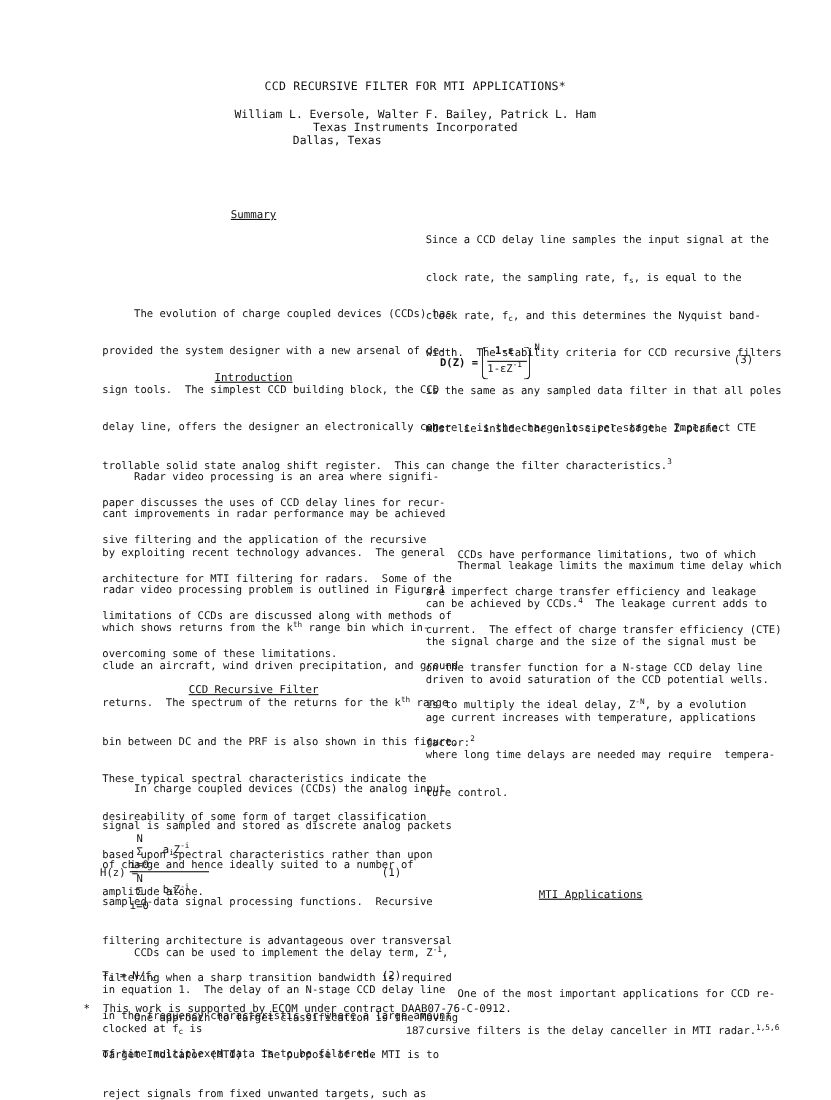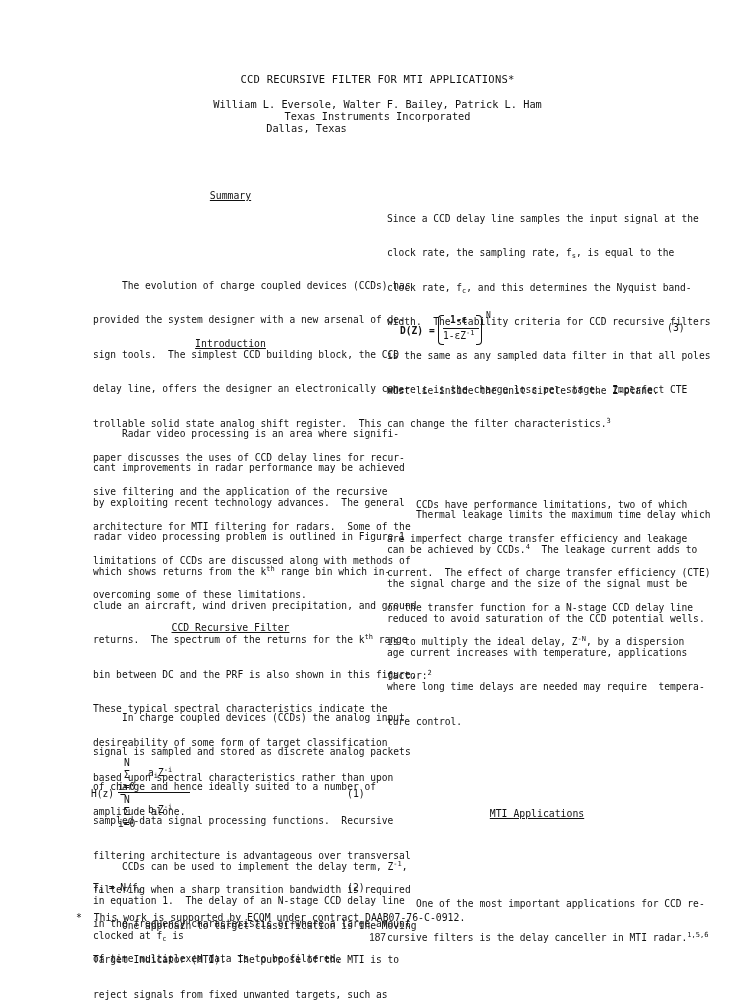--- a/index.html
+++ b/index.html
@@ -132,21 +132,21 @@
     <div>width.  The stability criteria for CCD recursive filters</div>
     <div>is the same as any sampled data filter in that all poles</div>
     <div>must lie inside the unit circle of the Z-plane.</div>
   </div>
   <div style="height:11px"></div>
   <div>
     <div>     CCDs have performance limitations, two of which</div>
     <div>are imperfect charge transfer efficiency and leakage</div>
     <div>current.  The effect of charge transfer efficiency (CTE)</div>
     <div>on the transfer function for a N-stage CCD delay line</div>
-    <div><span>is to multiply the ideal delay, Z</span><sup>-N</sup><span>, by a dispersion</span></div>
+    <div><span>is to multiply the ideal delay, Z</span><sup>-N</sup><span>, by a evolution</span></div>
     <div><span>factor:</span><sup>2</sup></div>
   </div>
 </div>
 
 <div>
   <div class="eq" style="left:400px;top:325px;font-weight:bold;">D(Z) =</div>
   <div class="bracket-l" style="left:438px;top:315px;"></div>
   <div class="eq" style="left:450px;top:314px;font-weight:bold;">1-ε</div>
   <div class="fracline" style="left:443px;top:328px;width:36px;"></div>
   <div class="eq" style="left:443px;top:330px;"><span>1-εZ</span><sup>-1</sup></div>
@@ -156,21 +156,21 @@
 </div>
 
 <div class="abs right col" style="top:361px;">
   <div>where ε is the charge loss per stage.  Imperfect CTE</div>
   <div><span>can change the filter characteristics.</span><sup>3</sup></div>
   <div style="height:11px"></div>
   <div>
     <div>     Thermal leakage limits the maximum time delay which</div>
     <div><span>can be achieved by CCDs.</span><sup>4</sup><span>  The leakage current adds to</span></div>
     <div>the signal charge and the size of the signal must be</div>
-    <div>reduced to avoid saturation of the CCD potential wells.</div>
+    <div>driven to avoid saturation of the CCD potential wells.</div>
     <div>age current increases with temperature, applications</div>
     <div>where long time delays are needed may require  tempera-</div>
     <div>ture control.</div>
   </div>
   <div style="height:12px"></div>
   <div class="heading">MTI Applications</div>
   <div style="height:10px"></div>
   <div>
     <div>     One of the most important applications for CCD re-</div>
     <div><span>cursive filters is the delay canceller in MTI radar.</span><sup>1,5,6</sup></div>

